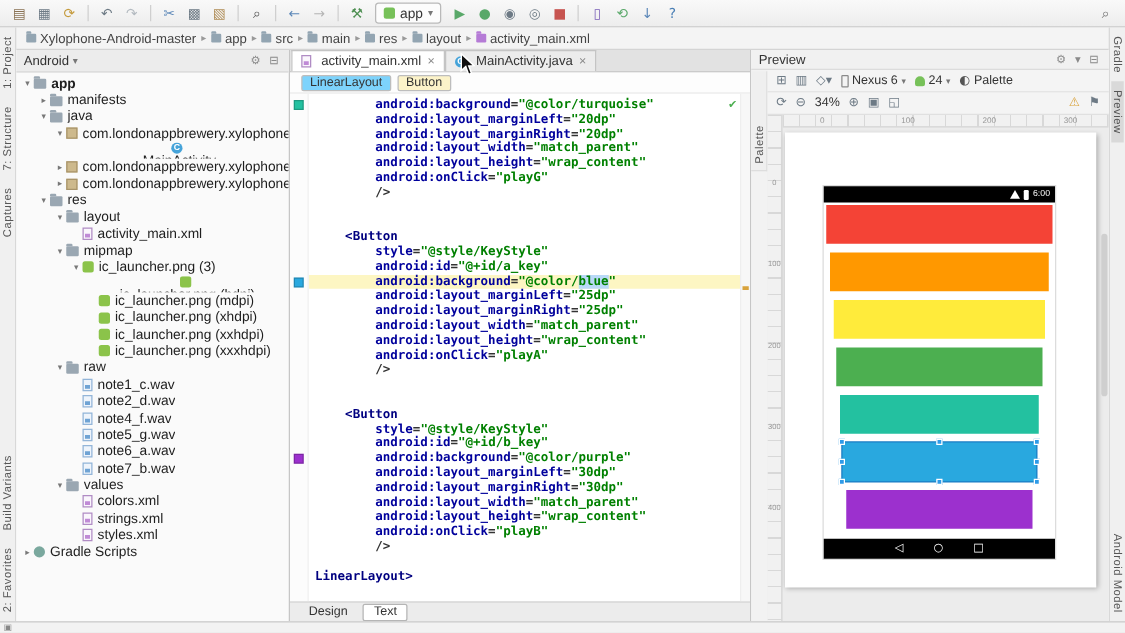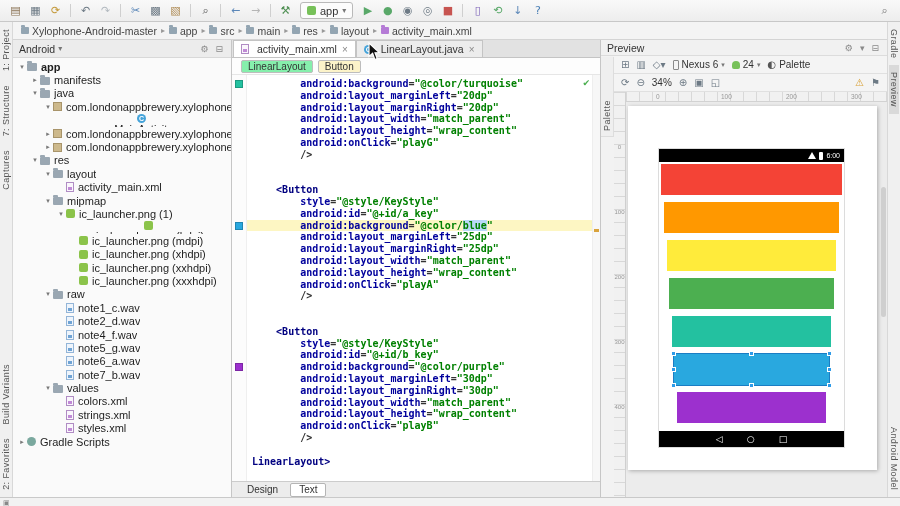--- a/index.html
+++ b/index.html
@@ -59,21 +59,21 @@
   .ic-audio::after{content:"";position:absolute;bottom:1px;left:1px;right:1px;height:3px;background:#6fa3d4;}
   .ic-gradle{width:9px;height:9px;border-radius:50%;background:#7aa89e;}
 
   
   .editor{position:absolute;top:40px;left:232px;width:369px;bottom:9px;background:#fff;display:flex;flex-direction:column;border-right:1px solid #c6c6c6;}
   .etabs{height:18px;background:#e2e2e2;border-bottom:1px solid #c4c4c4;display:flex;align-items:flex-end;padding-left:1px;flex:none;}
   .etab{height:17px;display:flex;align-items:center;gap:4px;padding:0 7px;font-size:10.5px;border:1px solid #c4c4c4;border-bottom:none;background:#ececec;color:#333;cursor:default;}
   .etab.active{background:#fff;}
   .etab .close{color:#8a8a8a;font-size:10px;margin-left:1px;}
   .navchips{height:17px;border-bottom:1px solid #e6e6e6;display:flex;align-items:center;gap:5px;padding:0 9px;flex:none;background:#fdfdfd;}
-  .chip{border:1px solid #bdbdbd;background:#86efac;font-size:10px;padding:0 6px;height:13px;line-height:12px;color:#333;border-radius:2px;cursor:default;}
+  .chip{border:1px solid #bdbdbd;background:#7dd3fc;font-size:10px;padding:0 6px;height:13px;line-height:12px;color:#333;border-radius:2px;cursor:default;}
   .chip.current{background:#fcf3c9;}
   .codewrap{flex:1;position:relative;overflow:hidden;display:flex;background:#fff;}
   .gutter{width:15px;background:#fcfcfc;border-right:1px solid #efefef;flex:none;position:relative;}
   .gut-swatch{position:absolute;left:3px;width:8px;height:8px;border:1px solid rgba(0,0,0,.2);}
   .codelines{flex:1;font-family:"DejaVu Sans Mono","Liberation Mono",monospace;font-size:10px;line-height:11.8px;font-weight:bold;white-space:pre;position:relative;padding-top:3px;overflow:hidden;}
   .cl{height:11.8px;padding-left:5px;}
   .cl.hl{background:var(--c-line,#fdf6c3);}
   .tk-a{color:var(--c-attr,#00009c);}
   .tk-s{color:var(--c-str,#008000);}
   .tk-t{color:var(--c-tag,#000080);}
@@ -276,21 +276,21 @@
           <span class="tlabel">activity_main.xml</span>
         </div>
         <div class="trow" style="padding-left: 30px;">
           <span class="tarrow">▾</span>
           <span class="ic ic-folder"></span>
           <span class="tlabel">mipmap</span>
         </div>
         <div class="trow" style="padding-left: 43px;">
           <span class="tarrow">▾</span>
           <span class="ic ic-image"></span>
-          <span class="tlabel">ic_launcher.png (1)</span>
+          <span class="tlabel">ic_launcher.png (3)</span>
         </div>
         <div class="trow" style="padding-left: 56px; flex-direction: column;">
           <span class="tarrow"></span>
           <span class="ic ic-image"></span>
           <span class="tlabel">ic_launcher.png (hdpi)</span>
         </div>
         <div class="trow" style="padding-left: 56px;">
           <span class="tarrow"></span>
           <span class="ic ic-image"></span>
           <span class="tlabel">ic_launcher.png (mdpi)</span>
@@ -375,21 +375,21 @@
 
   <div class="editor">
     <div class="etabs">
       <div class="etab active">
         <span class="ic ic-xml"></span>
         <span>activity_main.xml</span>
         <span class="close">×</span>
       </div>
       <div class="etab">
         <span class="ic ic-class">C</span>
-        <span>LinearLayout.java</span>
+        <span>MainActivity.java</span>
         <span class="close">×</span>
       </div>
     </div>
     <div class="navchips">
       <span class="chip">LinearLayout</span>
       <span class="chip current">Button</span>
     </div>
     <div class="codewrap">
       <div class="gutter">
           <div class="gut-swatch" style="background: rgb(35, 193, 160); top: 5px;"></div>

